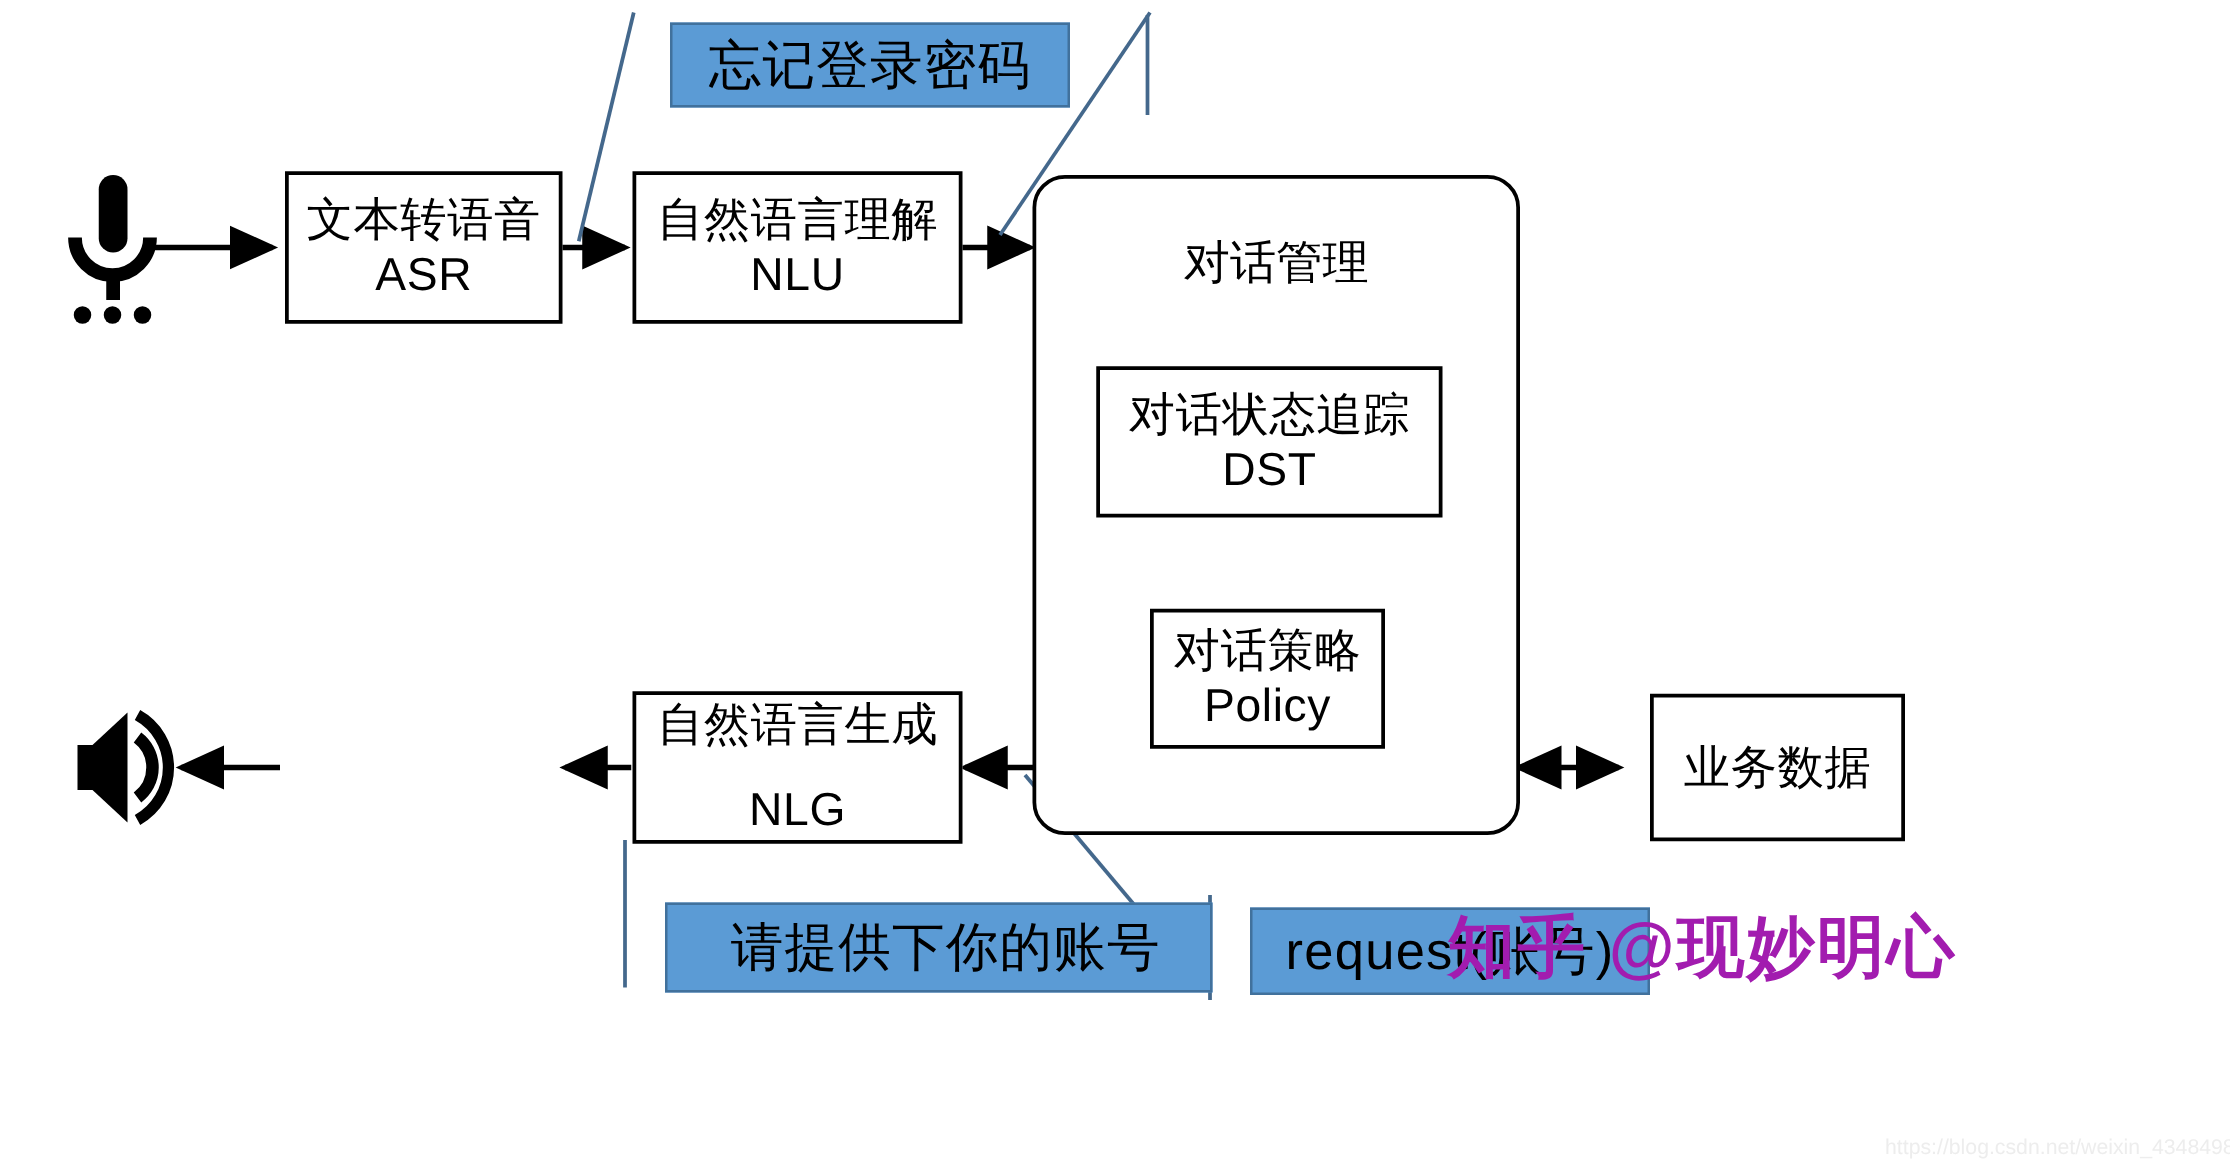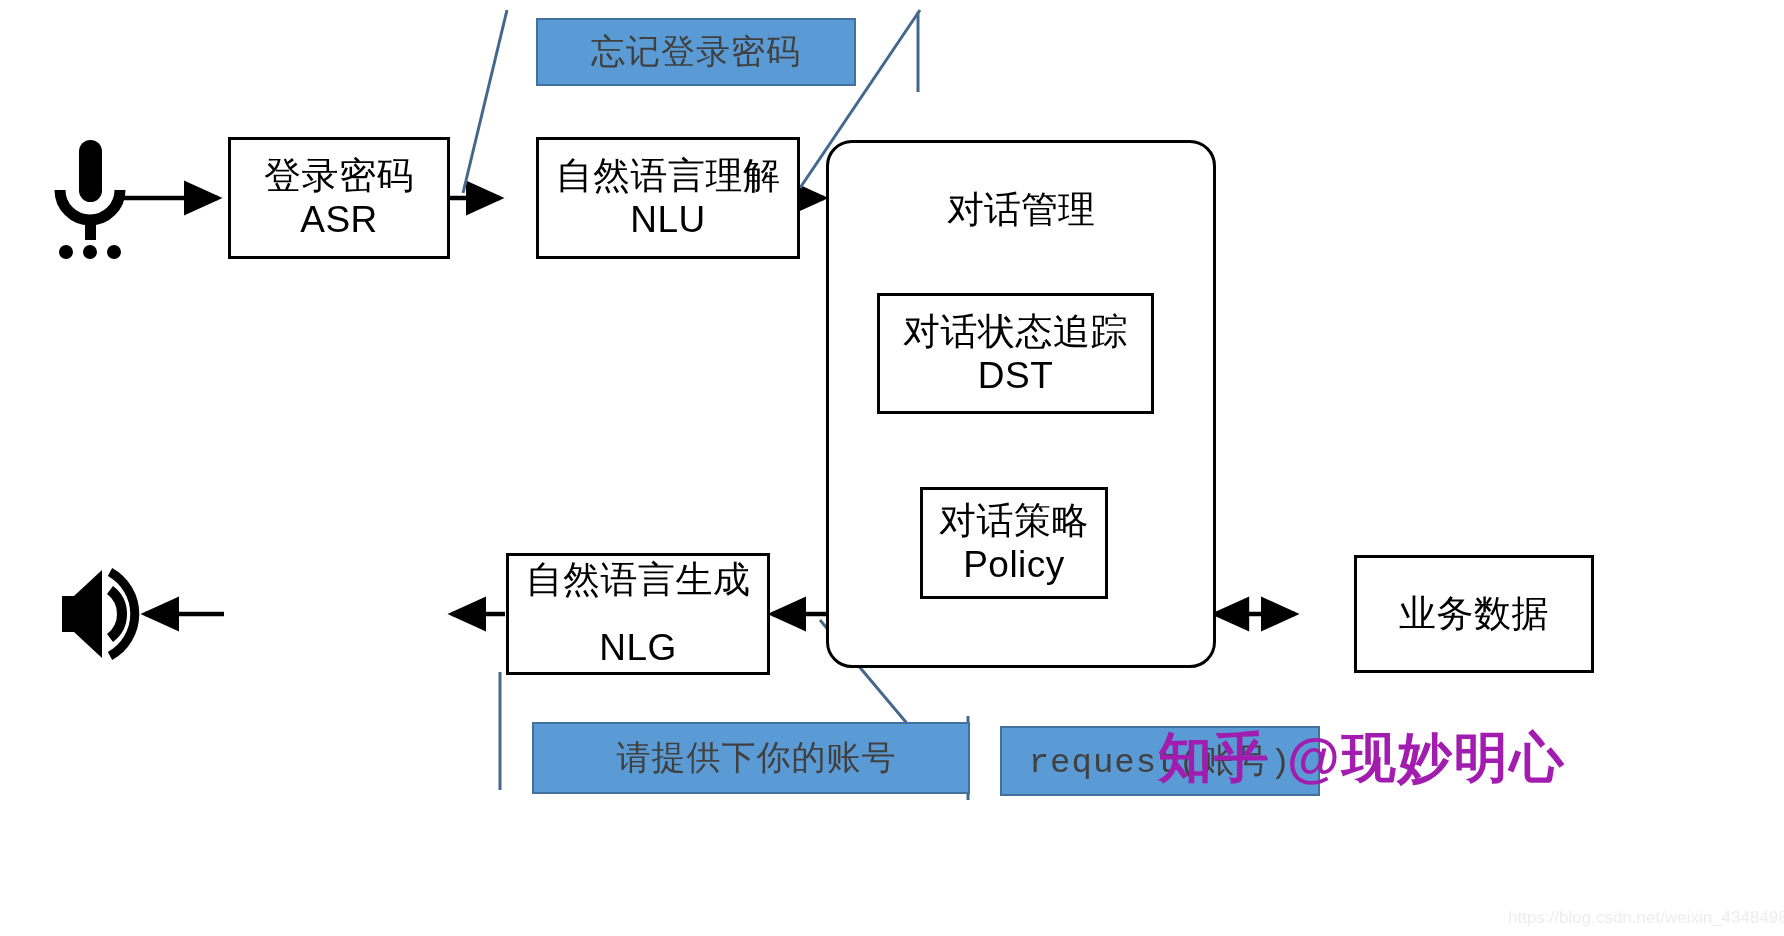--- a/index.html
+++ b/index.html
@@ -45,28 +45,27 @@
     text-align:center;
     font-size:37px;
     top:42px;
     left:0;
   }
   .badge{
     position:absolute;
     box-sizing:border-box;
     background:#5B9BD5;
     border:2px solid #41719C;
-    color:#404040;
+    color:#000000;
     display:flex;
     align-items:center;
     justify-content:center;
-    font-size:34px;
+    font-size:42px;
     white-space:nowrap;
     letter-spacing:1px;
-    font-family:Liberation Mono, monospace;
   }
   .icon{
     position:absolute;
   }
   .watermark{
     position:absolute;
     color:#a21caf;
     font-size:54px;
     white-space:nowrap;
     font-weight:bold;
@@ -132,25 +131,25 @@
   <div class="icon" style="left:58px;top:566px;width:90px;height:96px;">
     <svg width="90" height="96" viewBox="0 0 90 96" xmlns="http://www.w3.org/2000/svg">
       <path d="M44 4 L44 92 L16 66 L16 30 Z" fill="#000"></path>
       <rect x="4" y="30" width="14" height="36" fill="#000"></rect>
       <path d="M52 24 a30 30 0 0 1 0 48" fill="none" stroke="#000" stroke-width="10"></path>
       <path d="M52 6 a48 48 0 0 1 0 84" fill="none" stroke="#000" stroke-width="9"></path>
     </svg>
   </div>
 
   <div class="node" style="left:228px;top:137px;width:222px;height:122px;">
-    <span class="l1">登录密码</span>
+    <span class="l1">文本转语音</span>
     <span class="l2">ASR</span>
   </div>
 
-  <div class="node" style="left:536px;top:137px;width:264px;height:122px;">
+  <div class="node" style="left:506px;top:137px;width:264px;height:122px;">
     <span class="l1">自然语言理解</span>
     <span class="l2">NLU</span>
   </div>
 
   <div class="dm-box" style="left:826px;top:140px;width:390px;height:528px;">
     <div class="dm-title">对话管理</div>
   </div>
 
   <div class="node" style="left:877px;top:293px;width:277px;height:121px;">
     <span class="l1">对话状态追踪</span>
@@ -161,21 +160,21 @@
     <span class="l1">对话策略</span>
     <span class="l2">Policy</span>
   </div>
 
   <div class="node" style="left:506px;top:553px;width:264px;height:122px;gap:24px;">
     <span class="l1">自然语言生成</span>
     <span class="l2">NLG</span>
   </div>
 
 
-  <div class="node" style="left:1354px;top:555px;width:240px;height:118px;">
+  <div class="node" style="left:1320px;top:555px;width:204px;height:118px;">
     <span class="l1">业务数据</span>
   </div>
 
   <div class="badge" style="left:536px;top:18px;width:320px;height:68px;">忘记登录密码</div>
 
 
   <div class="badge" style="left:532px;top:722px;width:438px;height:72px;padding-left:11px;">请提供下你的账号</div>
 
   <div class="badge" style="left:1000px;top:726px;width:320px;height:70px;">request(账号)</div>
 

